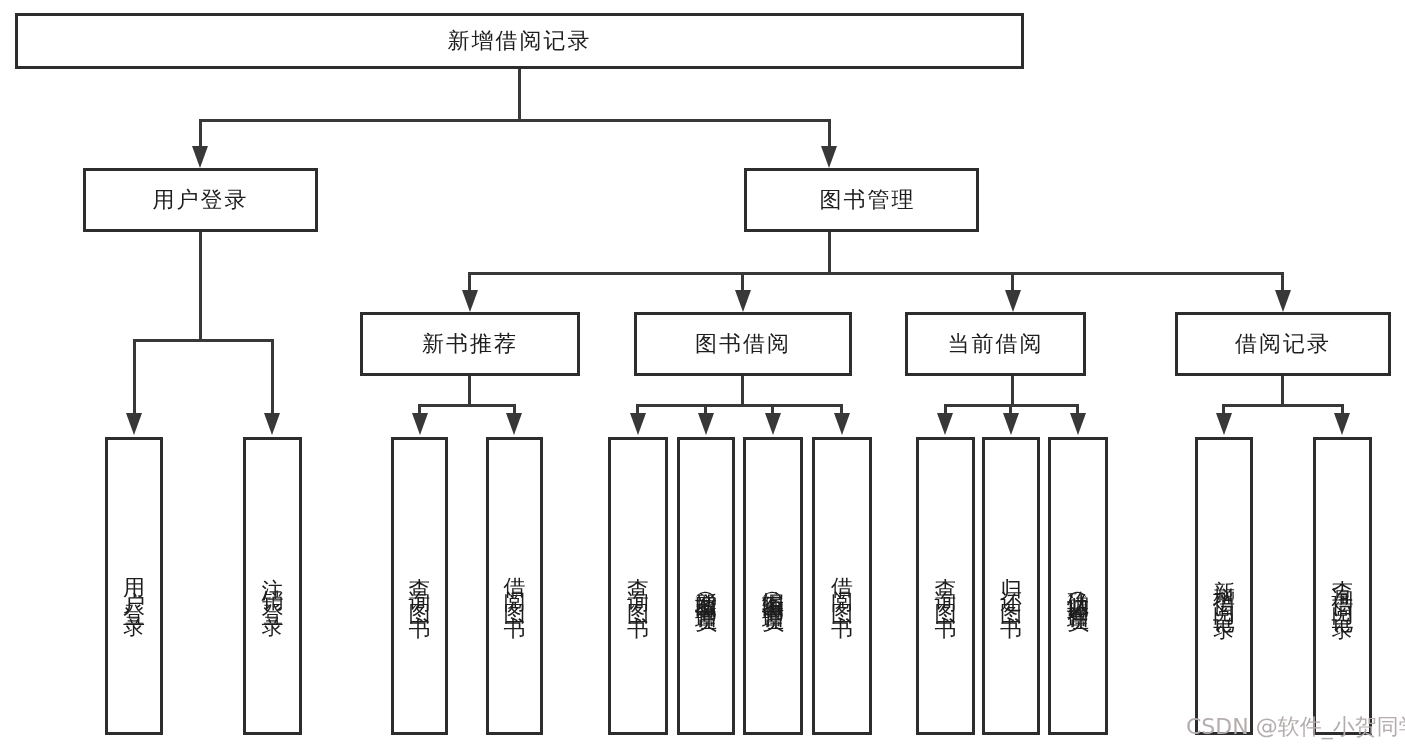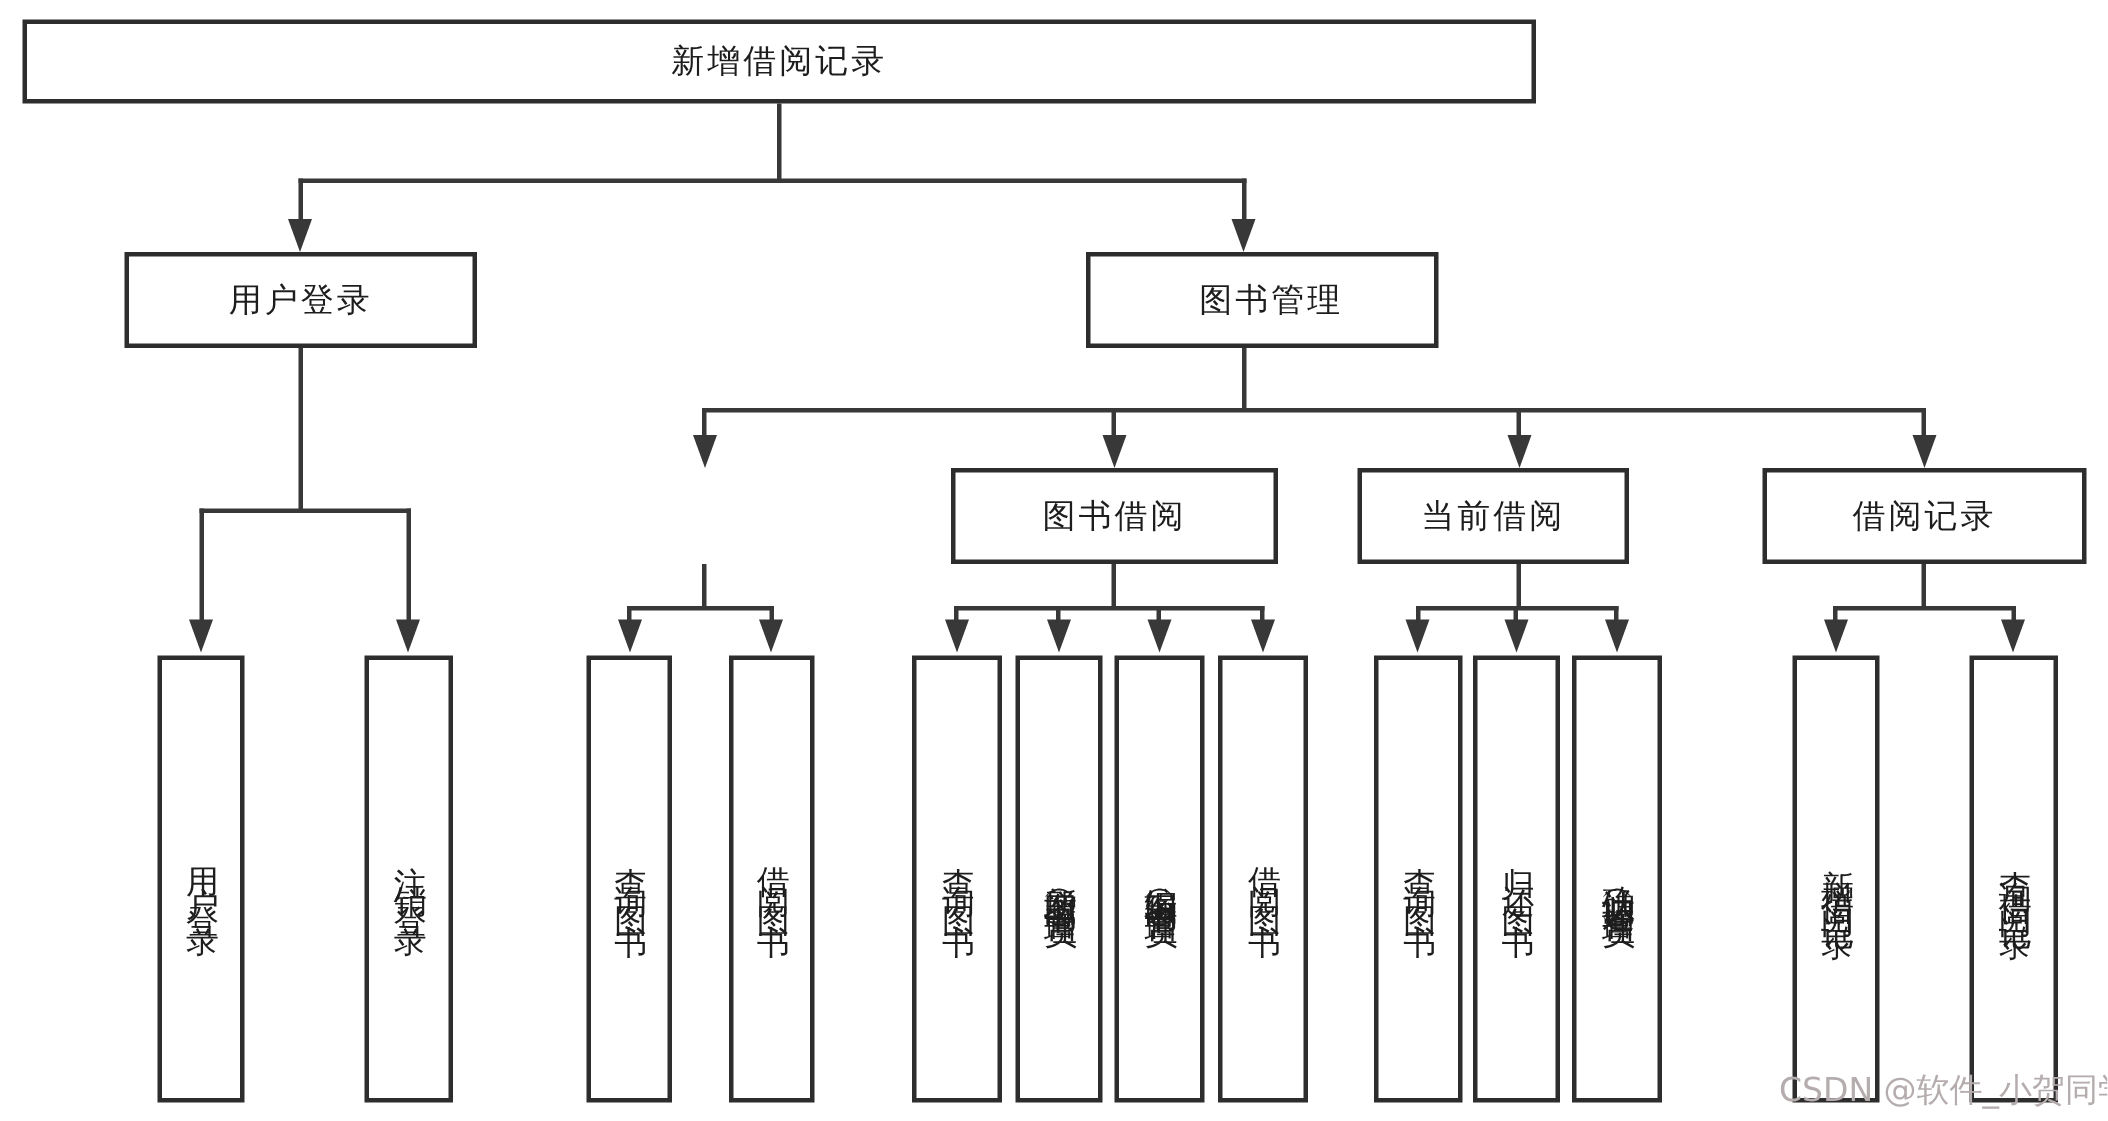--- a/index.html
+++ b/index.html
@@ -71,40 +71,41 @@
   <div class="box" style="left:15px; top:13px; width:1009px; height:56px;">新增借阅记录</div>
 
   <div class="vline" style="left:518px; top:69px; height:51px;"></div>
   <div class="hline" style="left:199px; top:119px; width:632px;"></div>
   <div class="vline" style="left:199px; top:119px; height:29px;"></div>
   <div class="arrow" style="left:192px; top:146px;"></div>
   <div class="vline" style="left:828px; top:119px; height:29px;"></div>
   <div class="arrow" style="left:821px; top:146px;"></div>
 
   <div class="box" style="left:83px; top:168px; width:235px; height:64px;">用户登录</div>
-  <div class="box" style="left:724px; top:168px; width:235px; height:64px;padding-left:12px;">图书管理</div>
+  <div class="box" style="left:744px; top:168px; width:235px; height:64px;padding-left:12px;">图书管理</div>
 
   <div class="vline" style="left:199px; top:232px; height:109px;"></div>
   <div class="hline" style="left:133px; top:339px; width:141px;"></div>
   <div class="vline" style="left:133px; top:339px; height:76px;"></div>
   <div class="arrow" style="left:126px; top:413px;"></div>
   <div class="vline" style="left:271px; top:339px; height:76px;"></div>
   <div class="arrow" style="left:264px; top:413px;"></div>
 
   <div class="vline" style="left:828px; top:232px; height:42px;"></div>
   <div class="hline" style="left:468px; top:272px; width:814px;"></div>
   <div class="vline" style="left:468px; top:272px; height:20px;"></div>
   <div class="arrow" style="left:462px; top:290px;"></div>
   <div class="vline" style="left:741px; top:272px; height:20px;"></div>
   <div class="arrow" style="left:735px; top:290px;"></div>
   <div class="vline" style="left:1011px; top:272px; height:20px;"></div>
   <div class="arrow" style="left:1005px; top:290px;"></div>
   <div class="vline" style="left:1281px; top:272px; height:20px;"></div>
   <div class="arrow" style="left:1275px; top:290px;"></div>
 
+  <div class="box" style="left:360px; top:312px; width:220px; height:64px;">新书推荐</div>
   <div class="box" style="left:634px; top:312px; width:218px; height:64px;">图书借阅</div>
   <div class="box" style="left:905px; top:312px; width:181px; height:64px;">当前借阅</div>
   <div class="box" style="left:1175px; top:312px; width:216px; height:64px;">借阅记录</div>
 
   <div class="vline" style="left:468px; top:376px; height:30px;"></div>
   <div class="hline" style="left:418px; top:404px; width:98px;"></div>
   <div class="vline" style="left:418px; top:404px; height:11px;"></div>
   <div class="arrow" style="left:412px; top:413px;"></div>
   <div class="vline" style="left:513px; top:404px; height:11px;"></div>
   <div class="arrow" style="left:506px; top:413px;"></div>

